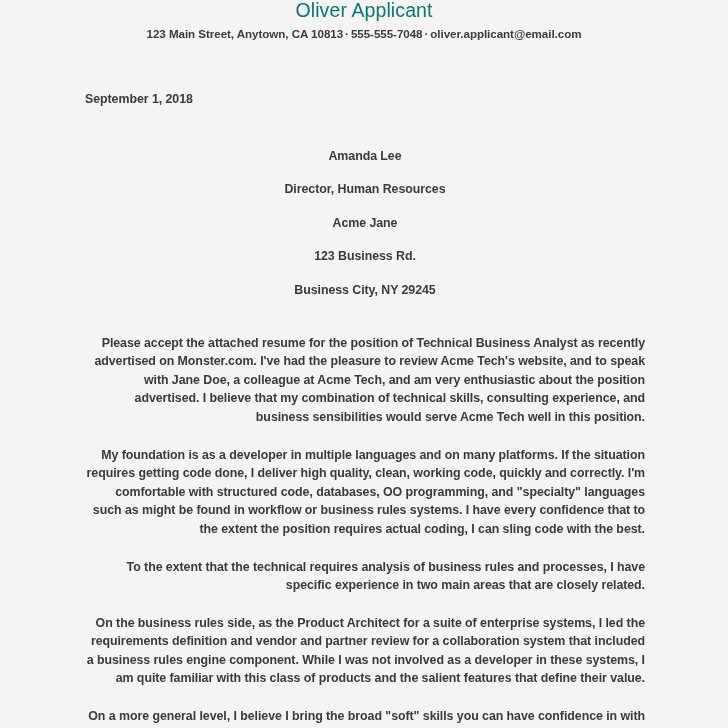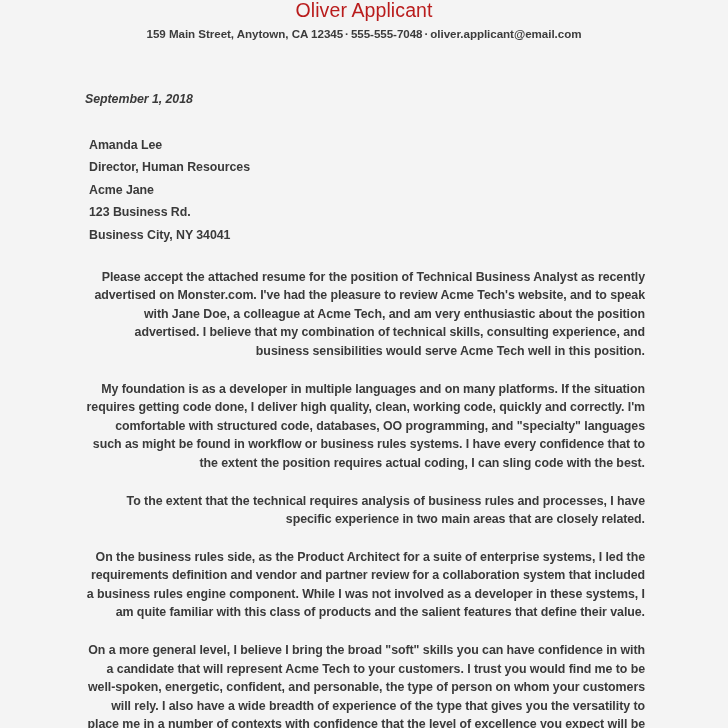--- a/index.html
+++ b/index.html
@@ -24,21 +24,21 @@
   }
 
   
   .letterhead {
     text-align: center;
     padding-top: 0px;
   }
   .applicant-name {
     font-size: 19.5px;
     font-weight: 400;
-    color: #b91c1c;
+    color: #0f766e;
     letter-spacing: 0.1px;
     line-height: 20px;
     margin: 0;
     padding-top: 0px;
   }
   .contact-line {
     font-size: 11.6px;
     font-weight: 600;
     color: #3c3c3c;
     line-height: 14px;
@@ -59,30 +59,30 @@
     width: 560px;
     font-size: 12.4px;
     font-weight: 600;
     color: #3a3a3a;
     line-height: 18.6px;
     letter-spacing: -0.06px;
   }
 
   .date-line {
     margin: 0;
-    font-style: italic;
   }
 
   .recipient-block {
     margin: 0;
     padding-top: 23px;
   }
   .recipient-block .addr-line {
-    margin: 4px;
+    margin: 15px;
     line-height: 18.6px;
+    text-align: center;
   }
 
   .salutation {
     margin: 0;
     padding-top: 23px;
   }
 
   .paragraph {
     margin: 0;
     padding-top: 19px;
@@ -90,34 +90,34 @@
   }
 </style>
 </head>
 <body>
 
 <div class="page">
 
   <div class="letterhead">
     <div class="applicant-name">Oliver Applicant</div>
     <div class="contact-line">
-      <span>159 Main Street, Anytown, CA 12345</span><span class="contact-sep">·</span><span>555-555-7048</span><span class="contact-sep">·</span><span>oliver.applicant@email.com</span>
+      <span>123 Main Street, Anytown, CA 10813</span><span class="contact-sep">·</span><span>555-555-7048</span><span class="contact-sep">·</span><span>oliver.applicant@email.com</span>
     </div>
   </div>
 
   <div class="letter-body">
 
     <div class="date-line">September 1, 2018</div>
 
     <div class="recipient-block">
       <div class="addr-line">Amanda Lee</div>
       <div class="addr-line">Director, Human Resources</div>
       <div class="addr-line">Acme Jane</div>
       <div class="addr-line">123 Business Rd.</div>
-      <div class="addr-line">Business City, NY 34041</div>
+      <div class="addr-line">Business City, NY 29245</div>
     </div>
 
 
     <p class="paragraph">Please accept the attached resume for the position of Technical Business Analyst as recently advertised on Monster.com. I've had the pleasure to review Acme Tech's website, and to speak with Jane Doe, a colleague at Acme Tech, and am very enthusiastic about the position advertised. I believe that my combination of technical skills, consulting experience, and business sensibilities would serve Acme Tech well in this position.</p>
     <p class="paragraph">My foundation is as a developer in multiple languages and on many platforms. If the situation requires getting code done, I deliver high quality, clean, working code, quickly and correctly. I'm comfortable with structured code, databases, OO programming, and "specialty" languages such as might be found in workflow or business rules systems. I have every confidence that to the extent the position requires actual coding, I can sling code with the best.</p>
     <p class="paragraph">To the extent that the technical requires analysis of business rules and processes, I have specific experience in two main areas that are closely related.</p>
     <p class="paragraph">On the business rules side, as the Product Architect for a suite of enterprise systems, I led the requirements definition and vendor and partner review for a collaboration system that included a business rules engine component. While I was not involved as a developer in these systems, I am quite familiar with this class of products and the salient features that define their value.</p>
     <p class="paragraph">On a more general level, I believe I bring the broad "soft" skills you can have confidence in with a candidate that will represent Acme Tech to your customers. I trust you would find me to be well-spoken, energetic, confident, and personable, the type of person on whom your customers will rely. I also have a wide breadth of experience of the type that gives you the versatility to place me in a number of contexts with confidence that the level of excellence you expect will be met.</p>
 
   </div>

